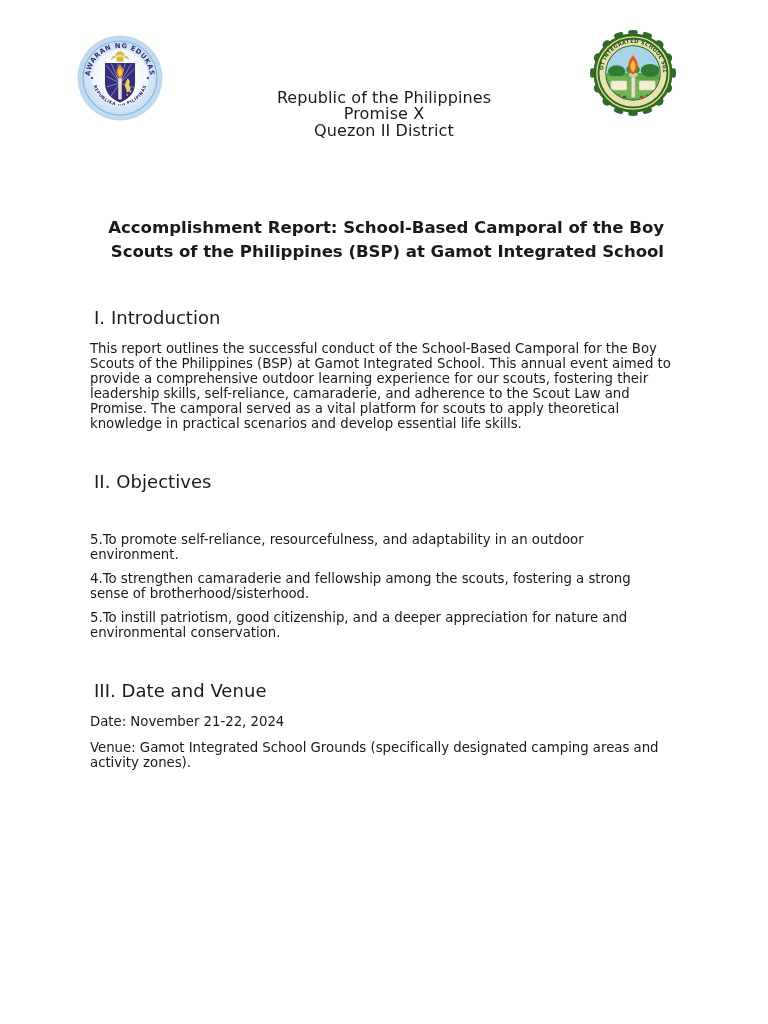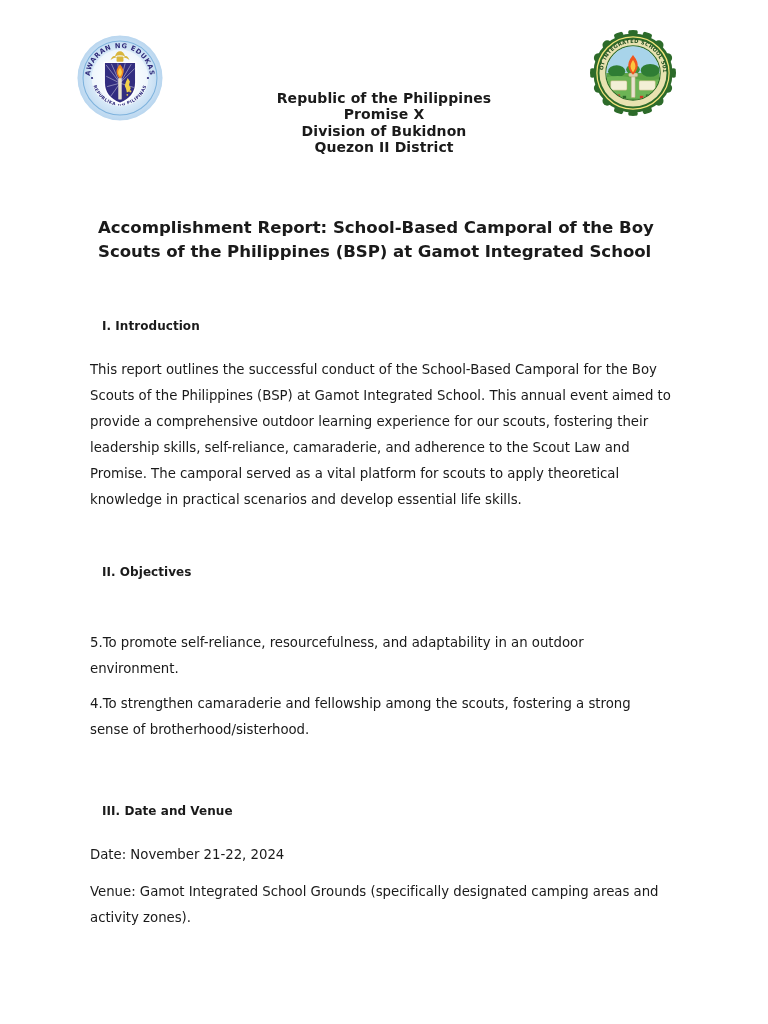--- a/index.html
+++ b/index.html
@@ -43,56 +43,56 @@
     height: 86px;
   }
 
   
   .doc-header {
     position: absolute;
     left: 0;
     top: 90px;
     width: 768px;
     text-align: center;
-    font-size: 14px;
-    font-weight: bold;
+    font-size: 16px;
+    font-weight: normal;
     line-height: 16.4px;
     letter-spacing: 0.1px;
   }
   .doc-header div { white-space: nowrap; }
 
   
   .content {
     position: absolute;
     left: 90px;
     top: 216px;
     width: 582px;
   }
 
   .doc-title {
     font-size: 16.6px;
     font-weight: bold;
     line-height: 23.5px;
-    text-align: left;
+    text-align: right;
     margin: 0 0 0 0;
     padding: 0 8px;
     letter-spacing: -0.05px;
   }
 
   .section-heading {
-    font-size: 12px;
-    font-weight: bold;
+    font-size: 18px;
+    font-weight: normal;
     line-height: 18px;
-    margin: 12px;
+    margin: 4px;
     letter-spacing: 0.05px;
   }
 
   .para {
     font-size: 13.3px;
-    line-height: 26px;
+    line-height: 15px;
     margin: 0;
     letter-spacing: -0.02px;
   }
 
   .sp-title-to-intro { height: 42px; }
   .sp-head-to-body   { height: 10px; }
   .sp-para           { height: 9px; }
   .sp-section        { height: 38px; }
   .sp-venue          { height: 11px; }
 </style>
@@ -230,21 +230,20 @@
         <rect x="144" y="146" width="8" height="12" fill="#cf3b28"></rect>
         <rect x="158" y="142" width="8" height="12" fill="#2d6b2a"></rect>
       </g>
       <rect x="30" y="160" width="140" height="14" fill="#3f7d2e"></rect>
     </g>
   </svg>
 
   <div class="doc-header">
     <div>Republic of the Philippines</div>
     <div>Promise X</div>
-    <div>Division of Bukidnon</div>
     <div>Quezon II District</div>
   </div>
 
   <div class="content">
 
     <h1 class="doc-title">Accomplishment Report: School-Based Camporal of the Boy Scouts of the Philippines (BSP) at Gamot Integrated School</h1>
 
     <div class="sp-title-to-intro"></div>
 
     <h2 class="section-heading">I. Introduction</h2>
@@ -255,20 +254,21 @@
 
     <h2 class="section-heading">II. Objectives</h2>
     <div class="sp-head-to-body"></div>
     <div class="sp-para"></div>
     <div class="sp-para"></div>
     <div class="sp-para"></div>
     <p class="para">5.To promote self-reliance, resourcefulness, and adaptability in an outdoor environment.</p>
     <div class="sp-para"></div>
     <p class="para">4.To strengthen camaraderie and fellowship among the scouts, fostering a strong sense of brotherhood/sisterhood.</p>
     <div class="sp-para"></div>
+    <p class="para">5.To instill patriotism, good citizenship, and a deeper appreciation for nature and environmental conservation.</p>
 
     <div class="sp-section"></div>
 
     <h2 class="section-heading">III. Date and Venue</h2>
     <div class="sp-head-to-body"></div>
     <p class="para">Date: November 21-22, 2024</p>
     <div class="sp-venue"></div>
     <p class="para">Venue: Gamot Integrated School Grounds (specifically designated camping areas and activity zones).</p>
 
   </div>

